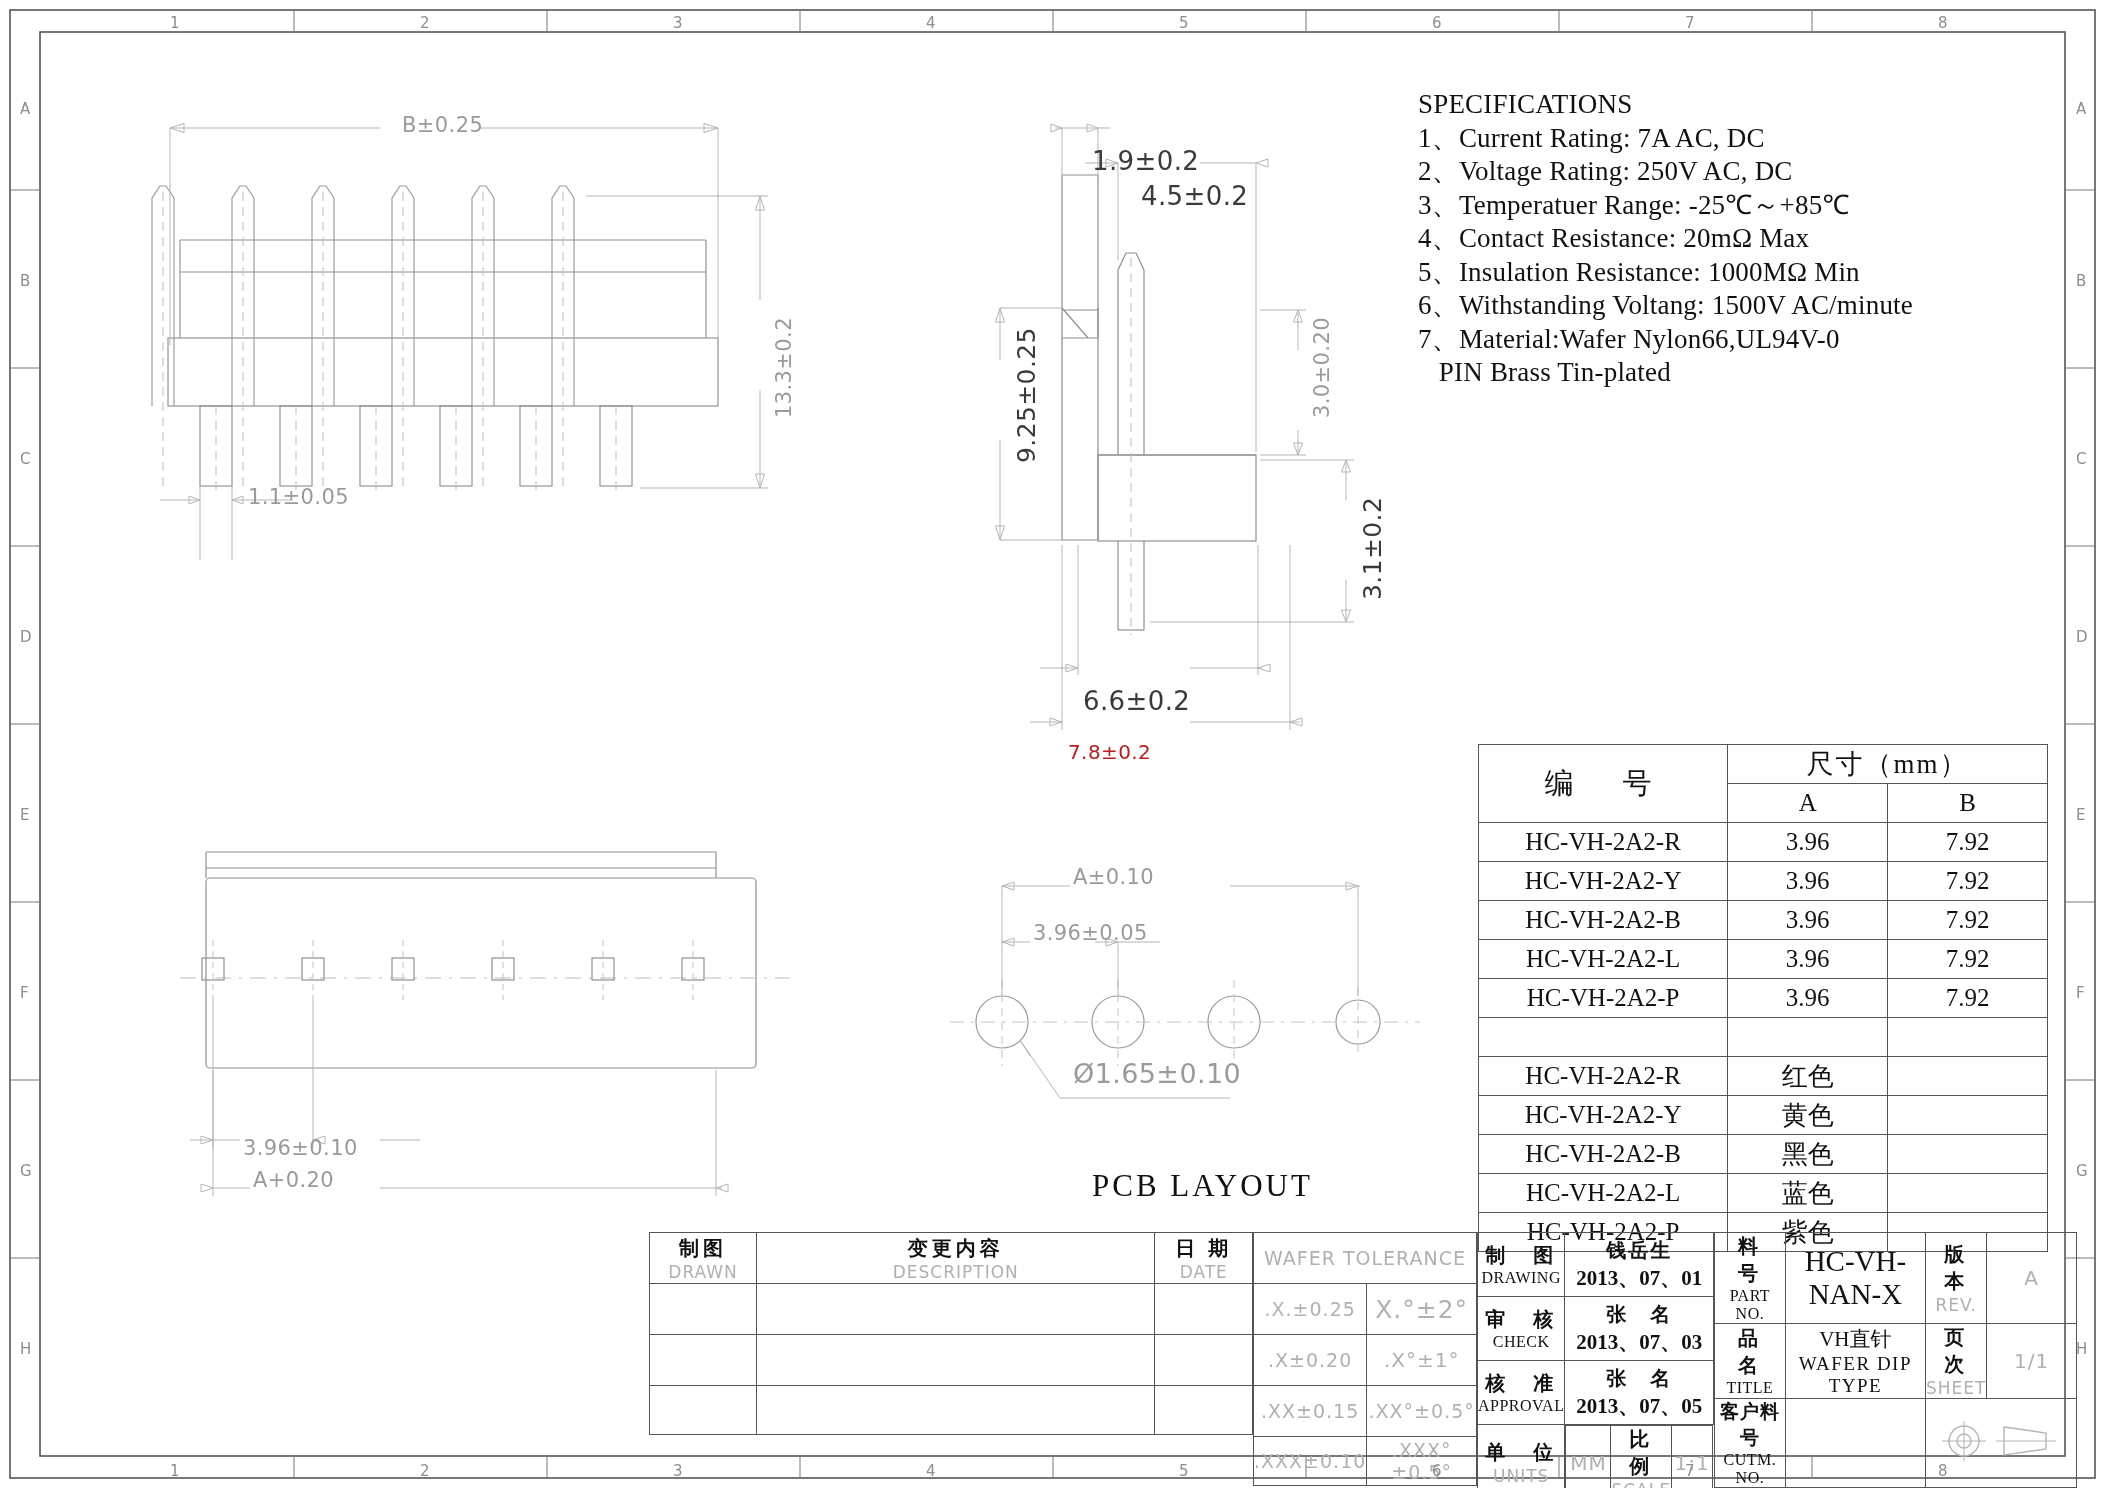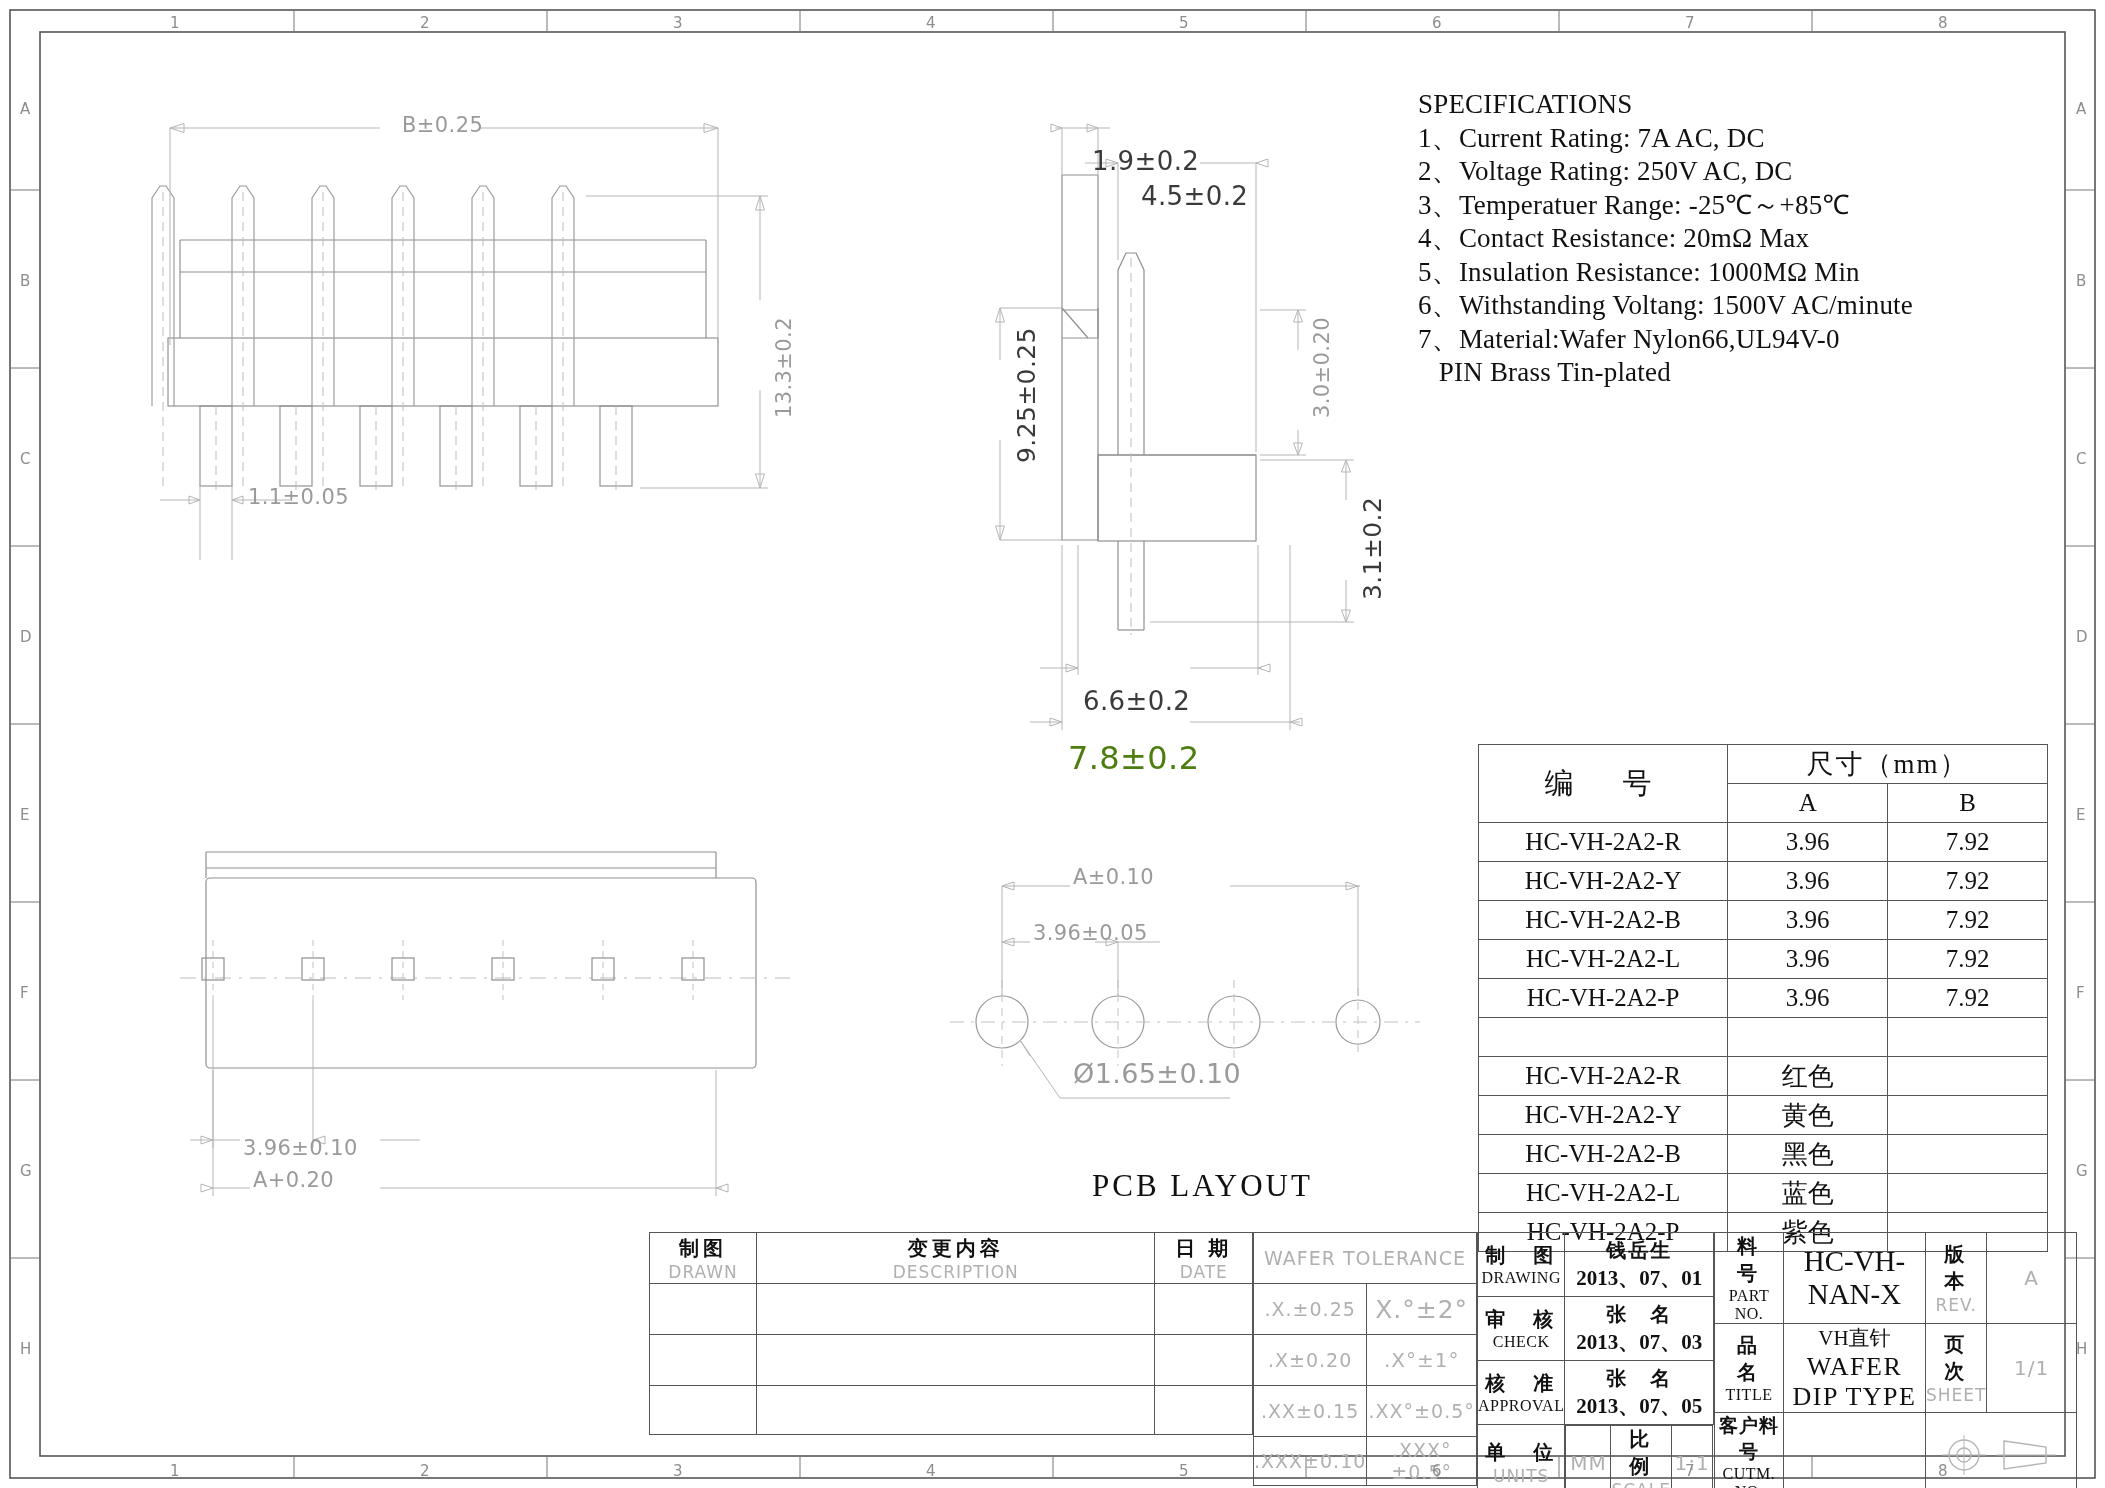--- a/index.html
+++ b/index.html
@@ -389,21 +389,21 @@
   <div class="txt dim" style="left:402px; top:115px;">B±0.25</div>
   <div class="txt dim dim-v" style="left:774px; top:418px; transform:rotate(-90deg);">13.3±0.2</div>
   <div class="txt dim" style="left:248px; top:487px;">1.1±0.05</div>
 
   <div class="txt dim" style="left:1092px; top:148px; font-size:26px; color:#3a3a3a;">1.9±0.2</div>
   <div class="txt dim" style="left:1141px; top:183px; font-size:26px; color:#3a3a3a;">4.5±0.2</div>
   <div class="txt dim dim-v" style="left:1014px; top:463px; transform:rotate(-90deg); font-size:25px; color:#3a3a3a;">9.25±0.25</div>
   <div class="txt dim dim-v" style="left:1312px; top:418px; transform:rotate(-90deg);">3.0±0.20</div>
   <div class="txt dim dim-v" style="left:1360px; top:600px; transform:rotate(-90deg); font-size:25px; color:#3a3a3a;">3.1±0.2</div>
   <div class="txt dim" style="left:1083px; top:688px; font-size:26px; color:#3a3a3a;">6.6±0.2</div>
-  <div class="txt dim" style="left:1068px; top:742px; font-size:32px; color:#4d7c0f;">7.8±0.2</div>
+  <div class="txt dim" style="left:1068px; top:742px; font-size:20px; color:#b91c1c;">7.8±0.2</div>
 
   <div class="txt dim" style="left:243px; top:1122px;margin-top:16px;">3.96±0.10</div>
   <div class="txt dim" style="left:253px; top:1170px;">A+0.20</div>
 
   <div class="txt dim" style="left:1073px; top:867px;">A±0.10</div>
   <div class="txt dim" style="left:1033px; top:923px;">3.96±0.05</div>
   <div class="txt dim" style="left:1073px; top:1060px; font-size:27px;">Ø1.65±0.10</div>
 
   <div class="pcb-title" style="left:1092px; top:1168px;">PCB LAYOUT</div>
 
@@ -626,21 +626,21 @@
               </td>
               <td class="grey" style="font-size:20px;">A</td>
             </tr>
             <tr>
               <td style="height:52px;">
                 <span class="cnlbl">品　名</span>
                 <span class="enlbl">TITLE</span>
               </td>
               <td>
                 <span style="display:block; font-size:21px;">VH直针</span>
-                <span style="display:block; font-size:26px; letter-spacing:1.5px;">WAFER DIP TYPE</span>
+                <span style="display:block; font-size:19px; letter-spacing:1.5px;">WAFER DIP TYPE</span>
               </td>
               <td>
                 <span class="cnlbl">页　次</span>
                 <span class="enlbl-g">SHEET</span>
               </td>
               <td class="grey" style="font-size:20px;">1/1</td>
             </tr>
             <tr>
               <td style="height:50px;">
                 <span class="cnlbl" style="letter-spacing:1px; font-size:19px;">客户料号</span>

